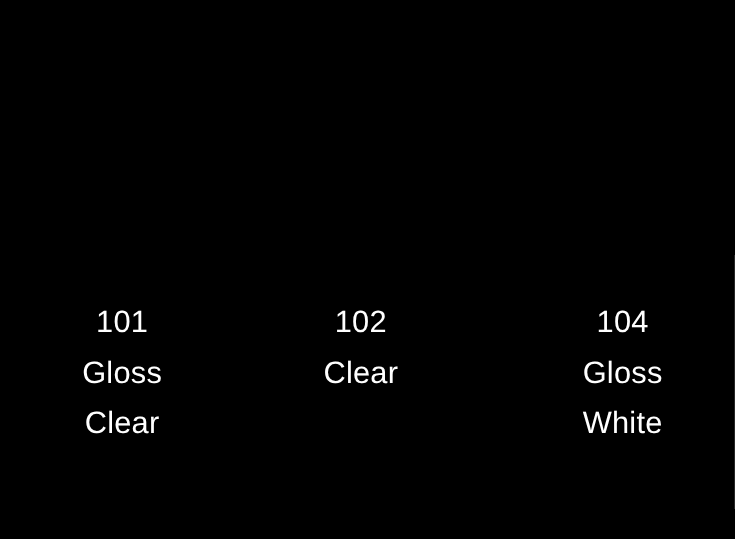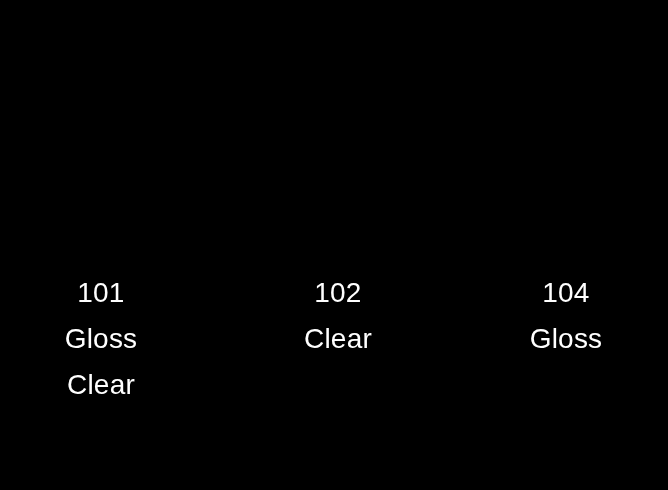--- a/index.html
+++ b/index.html
@@ -16,22 +16,22 @@
   .product-label {
     position: absolute;
     top: 270px;
     width: 200px;
     text-align: center;
     font-size: 28px;
     line-height: 46px;
     font-weight: 400;
     letter-spacing: 0.2px;
   }
-  .col-1 { left: 1px; }
-  .col-2 { left: 238px; }
+  .col-1 { left: 11px; }
+  .col-2 { left: 228px; }
   .col-3 { left: 466px; }
   .label-line {
     white-space: nowrap;
   }
 </style>
 </head>
 <body>
 
 <div class="screen" style="background: rgb(0, 0, 0); color: rgb(255, 255, 255);">
 
@@ -42,15 +42,16 @@
   </div>
 
   <div class="product-label col-2">
     <div class="label-line">102</div>
     <div class="label-line">Clear</div>
   </div>
 
   <div class="product-label col-3">
     <div class="label-line">104</div>
     <div class="label-line">Gloss</div>
+    <div class="label-line">White</div>
   </div>
 
 </div>
 
 </body></html>

